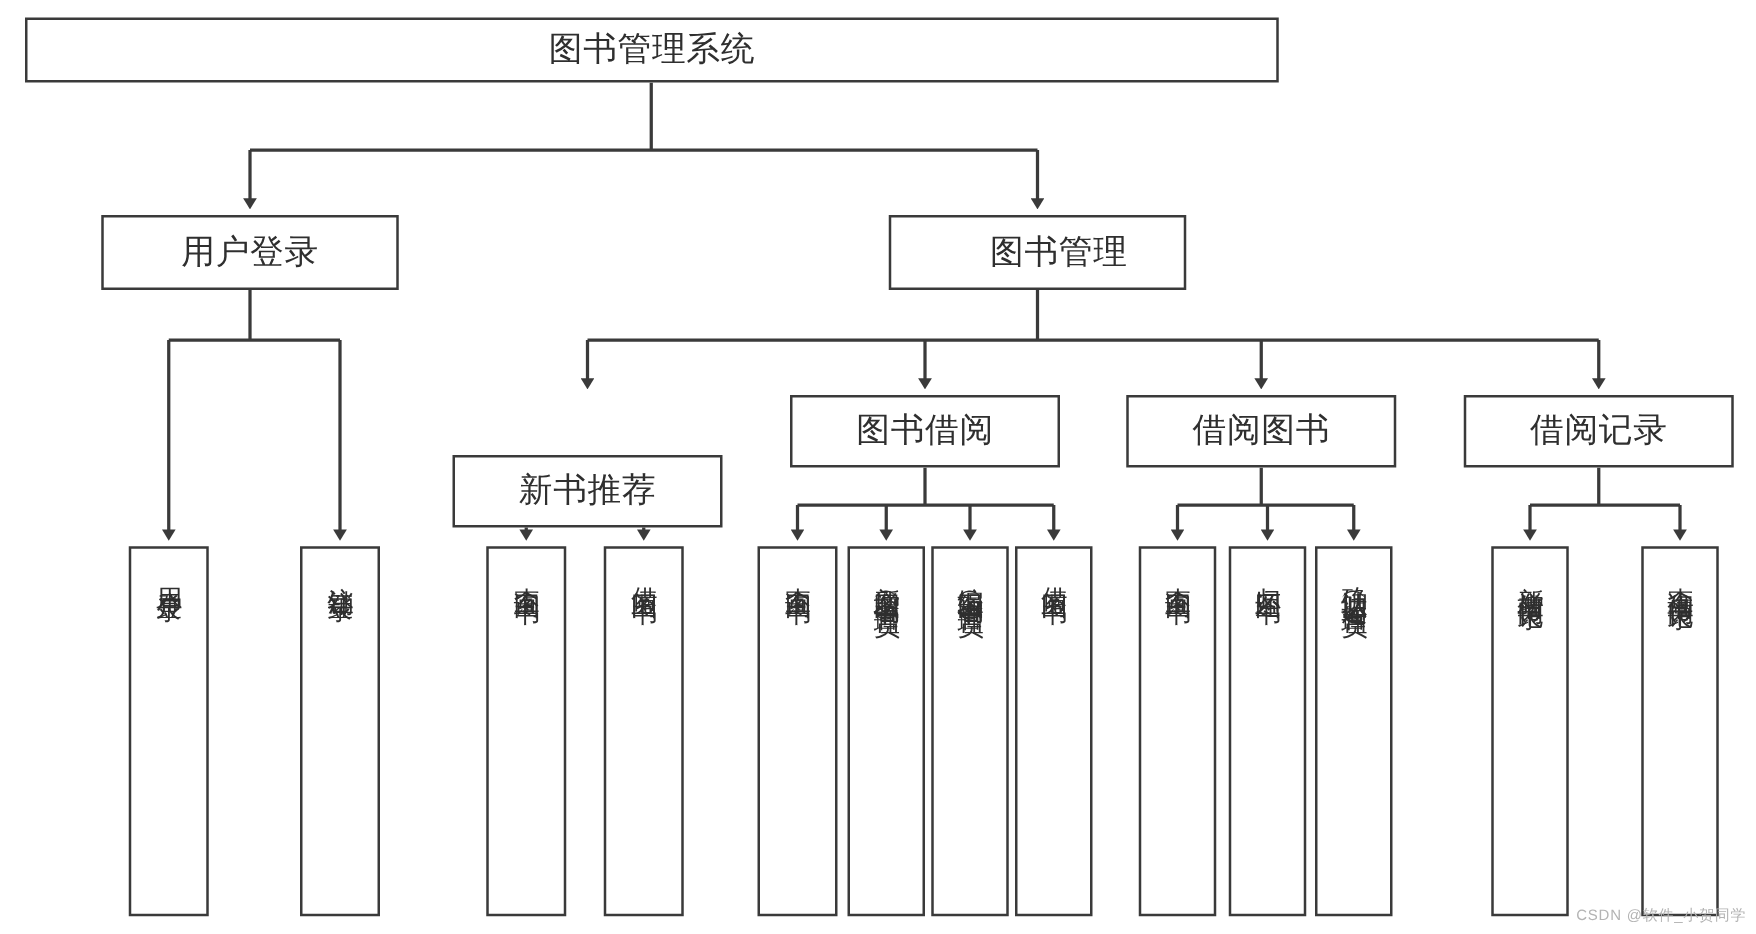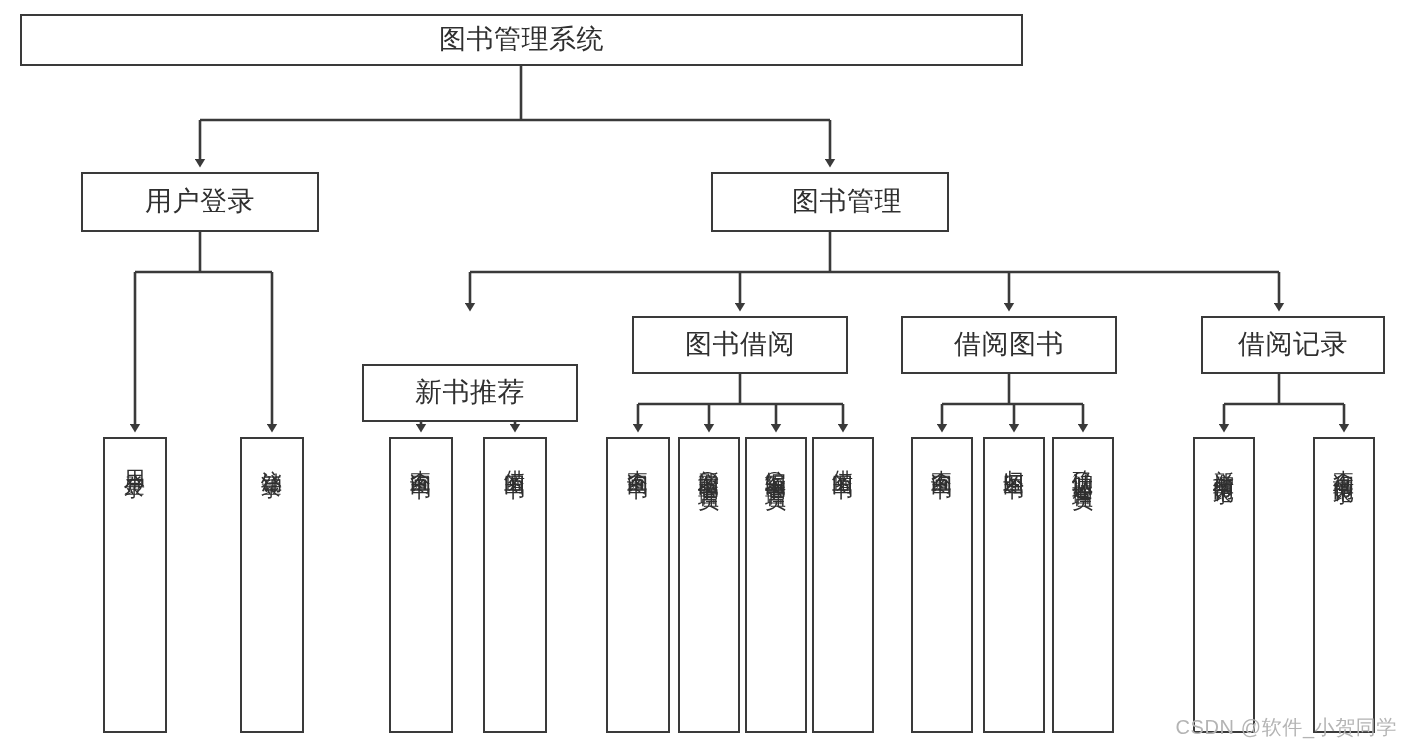--- a/index.html
+++ b/index.html
@@ -51,21 +51,21 @@
     text-orientation: upright;
     font-size: 21px;
     letter-spacing: 3px;
     line-height: 1;
     white-space: nowrap;
   }
   #watermark {
     position: absolute;
     right: 8px;
     bottom: 6px;
-    font-size: 20px;
+    font-size: 12px;
     color: #b4b4b4;
     letter-spacing: 0.6px;
     white-space: nowrap;
     pointer-events: none;
   }
 </style>
 </head>
 <body>
 
 <div id="canvas">
@@ -134,21 +134,21 @@
 
   <div class="node" style="left: 362px; top: 316px; width: 216px; height: 58px; margin-top: 48px;">
     <span class="label">新书推荐</span>
   </div>
   <div class="node" style="left: 632px; top: 316px; width: 216px; height: 58px; text-align: center;">
     <span class="label">图书借阅</span>
   </div>
   <div class="node" style="left: 901px; top: 316px; width: 216px; height: 58px;">
     <span class="label">借阅图书</span>
   </div>
-  <div class="node" style="left: 1201px; top: 316px; width: 184px; height: 58px;">
+  <div class="node" style="left: 1171px; top: 316px; width: 216px; height: 58px;">
     <span class="label">借阅记录</span>
   </div>
 
   <div class="node vertical" style="left: 103px; top: 437px; width: 64px; height: 296px;">
     <span class="label">用户登录</span>
   </div>
   <div class="node vertical" style="left: 240px; top: 437px; width: 64px; height: 296px;">
     <span class="label">注销登录</span>
   </div>
   <div class="node vertical" style="left: 389px; top: 437px; width: 64px; height: 296px;">

